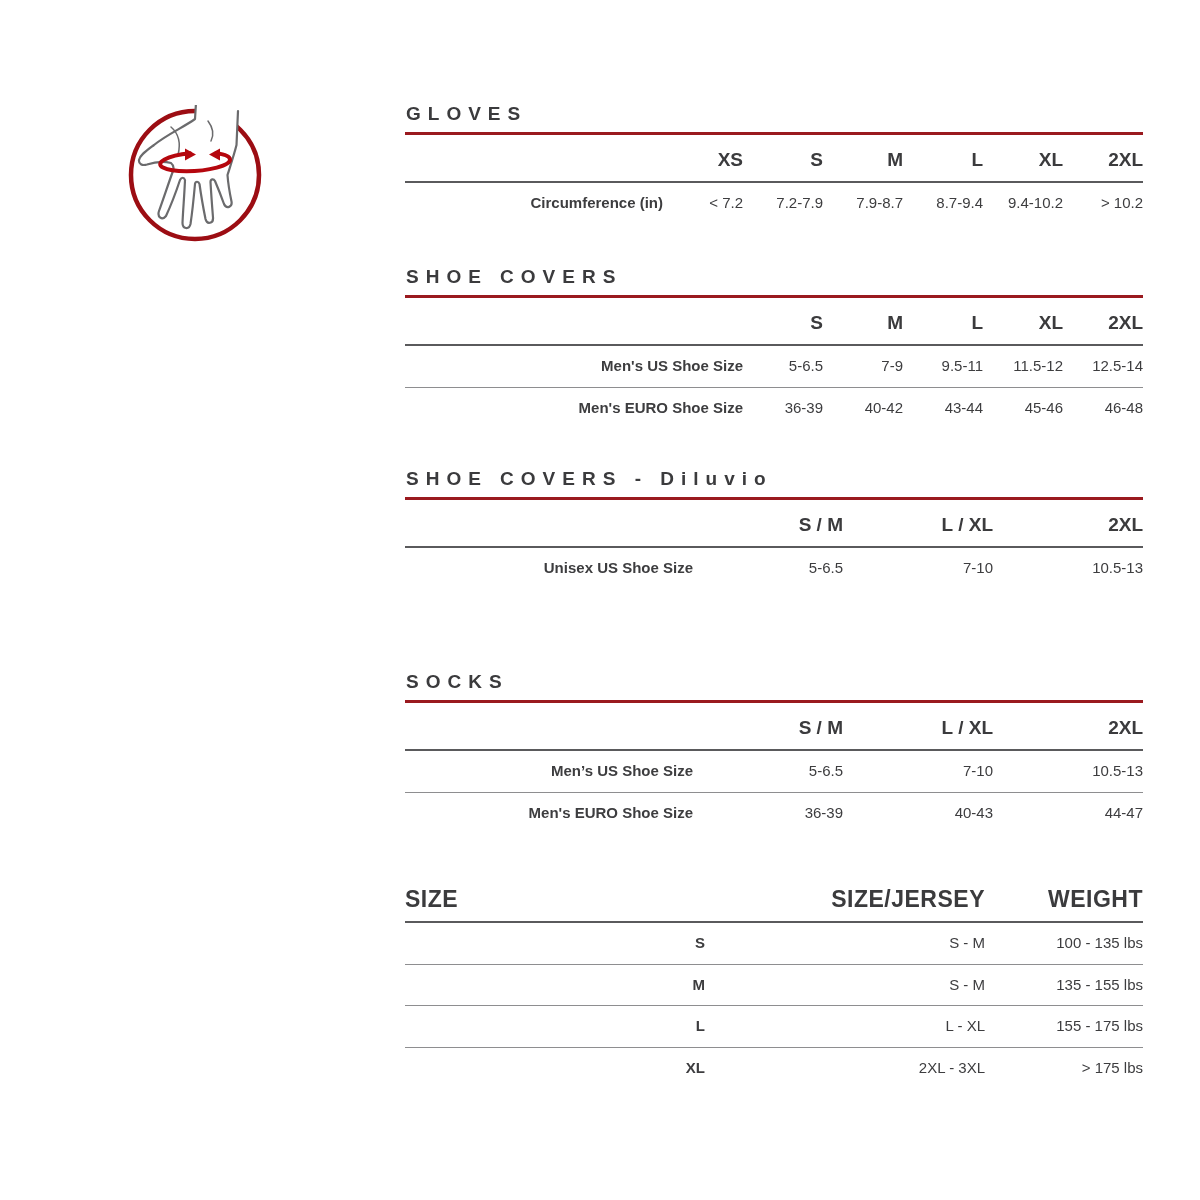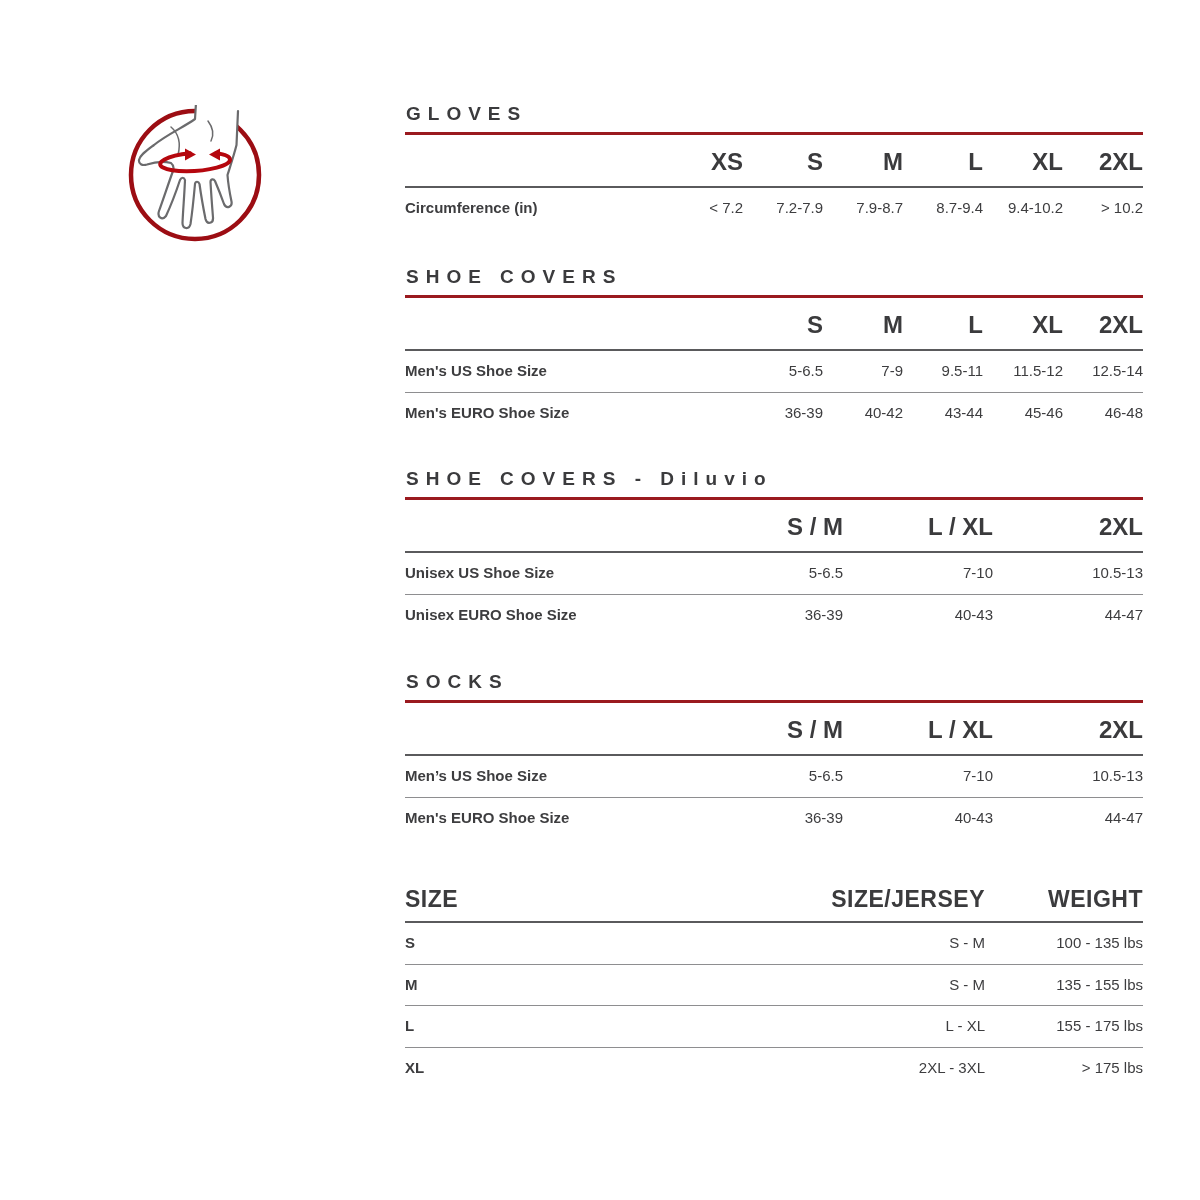--- a/index.html
+++ b/index.html
@@ -25,39 +25,39 @@
     font-weight:700;
     letter-spacing:7px;
     line-height:1;
     color:var(--title-ink);
     padding:0 0 9px 1px;
     border-bottom:3px solid var(--accent-red);
     white-space:nowrap;
   }
   table{width:100%;border-collapse:collapse;table-layout:fixed;}
   thead th{
-    font-size:24px;
+    font-size:19px;
     font-weight:700;
     color:var(--title-ink);
     text-align:right;
     padding:15px 0 12px 0;
     line-height:1;
     border-bottom:2px solid var(--header-line);
     white-space:nowrap;
   }
   thead th:first-child{text-align:left;}
   tbody th,tbody td{
     font-size:15px;
     line-height:1.1;
     color:var(--body-ink);
     padding:12px 0;
     border-bottom:1px solid var(--row-line);
     white-space:nowrap;
   }
-  tbody th{text-align:left;font-weight:700;}
+  tbody th{text-align:right;font-weight:700;}
   tbody td{text-align:right;font-weight:400;}
   tbody tr:last-child th,tbody tr:last-child td{border-bottom:none;}
   .warmers thead th{font-size:23px;letter-spacing:0.5px;padding:12px 0 10px 0;}
 </style>
 </head>
 <body>
 
 <div class="page">
 
   <div class="hand-icon-wrap">
@@ -190,26 +190,20 @@
               <th>2XL</th>
             </tr>
           </thead>
           <tbody>
             <tr>
               <th>Unisex US Shoe Size</th>
               <td>5-6.5</td>
               <td>7-10</td>
               <td>10.5-13</td>
             </tr>
-            <tr>
-              <th>Unisex EURO Shoe Size</th>
-              <td>36-39</td>
-              <td>40-43</td>
-              <td>44-47</td>
-            </tr>
           </tbody>
         </table>
       </section>
       <section class="size-table" style="top:672px">
         <h2 class="tbl-title">SOCKS</h2>
         <table>
           <colgroup>
             <col style="width:288px">
             <col style="width:150px">
             <col style="width:150px">

